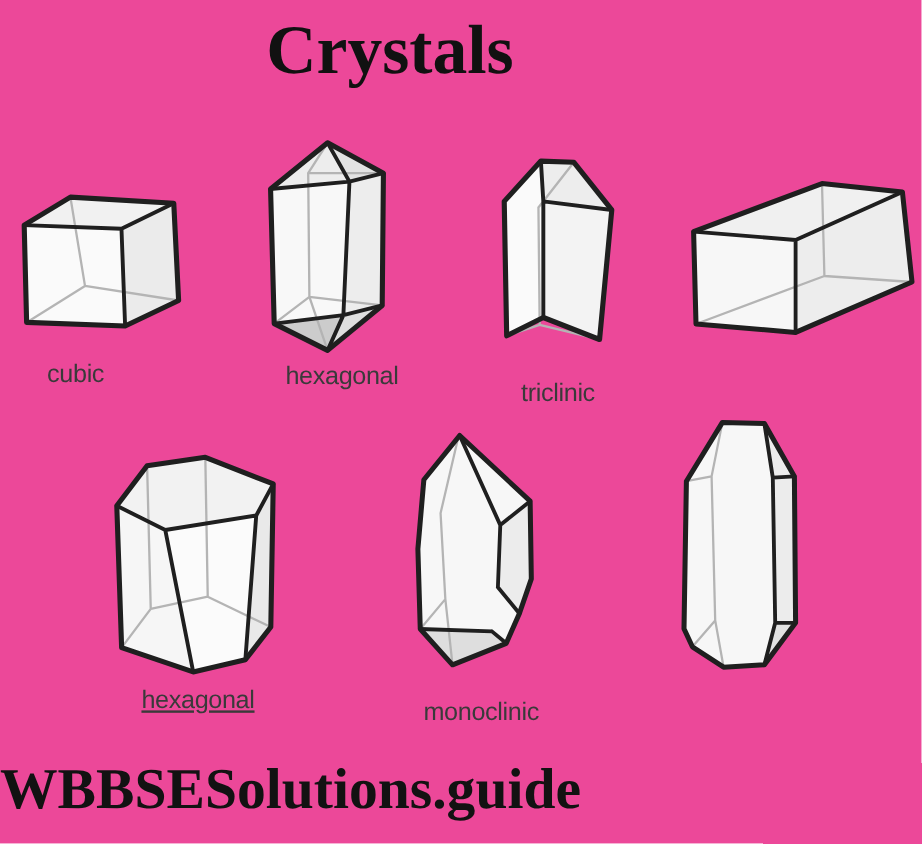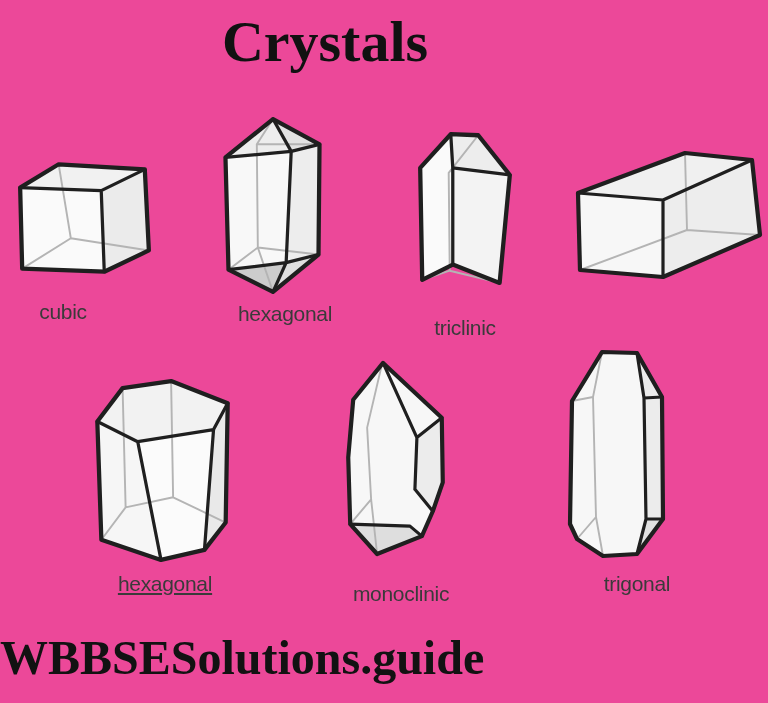--- a/index.html
+++ b/index.html
@@ -134,17 +134,16 @@
       <path class="face" fill="#ececec" d="M72,4 L97,48 L98,170 L81,170 L79,49 Z"></path>
       <path class="face" fill="#e2e2e2" d="M81,170 L98,170 L72,205 Z"></path>
       <path class="hid" d="M37,3 L28,48 M28,48 L7,52 M28,48 L31,168 M31,168 L38,207 M31,168 L12,190"></path>
       <path class="edge" d="M37,3 L72,4 L97,48 L98,170 L72,205 L38,207 L12,190 L5,175 L7,52 Z"></path>
       <path class="edge2" d="M72,4 L79,49 M79,49 L97,48 M79,49 L81,170 M81,170 L98,170 M81,170 L72,205"></path>
     </svg>
   </div>
 
   <div class="clabel" style="left:95px; top:568px; width:140px;text-decoration:underline;">hexagonal</div>
   <div class="clabel" style="left:331px; top:566px; width:140px;margin-top:12px;">monoclinic</div>
-  <div class="clabel" style="left:567px; top:568px; width:140px;">trigonal</div>
 
   <div class="watermark">WBBSESolutions.guide</div>
 
 </div>
 
 </body></html>

